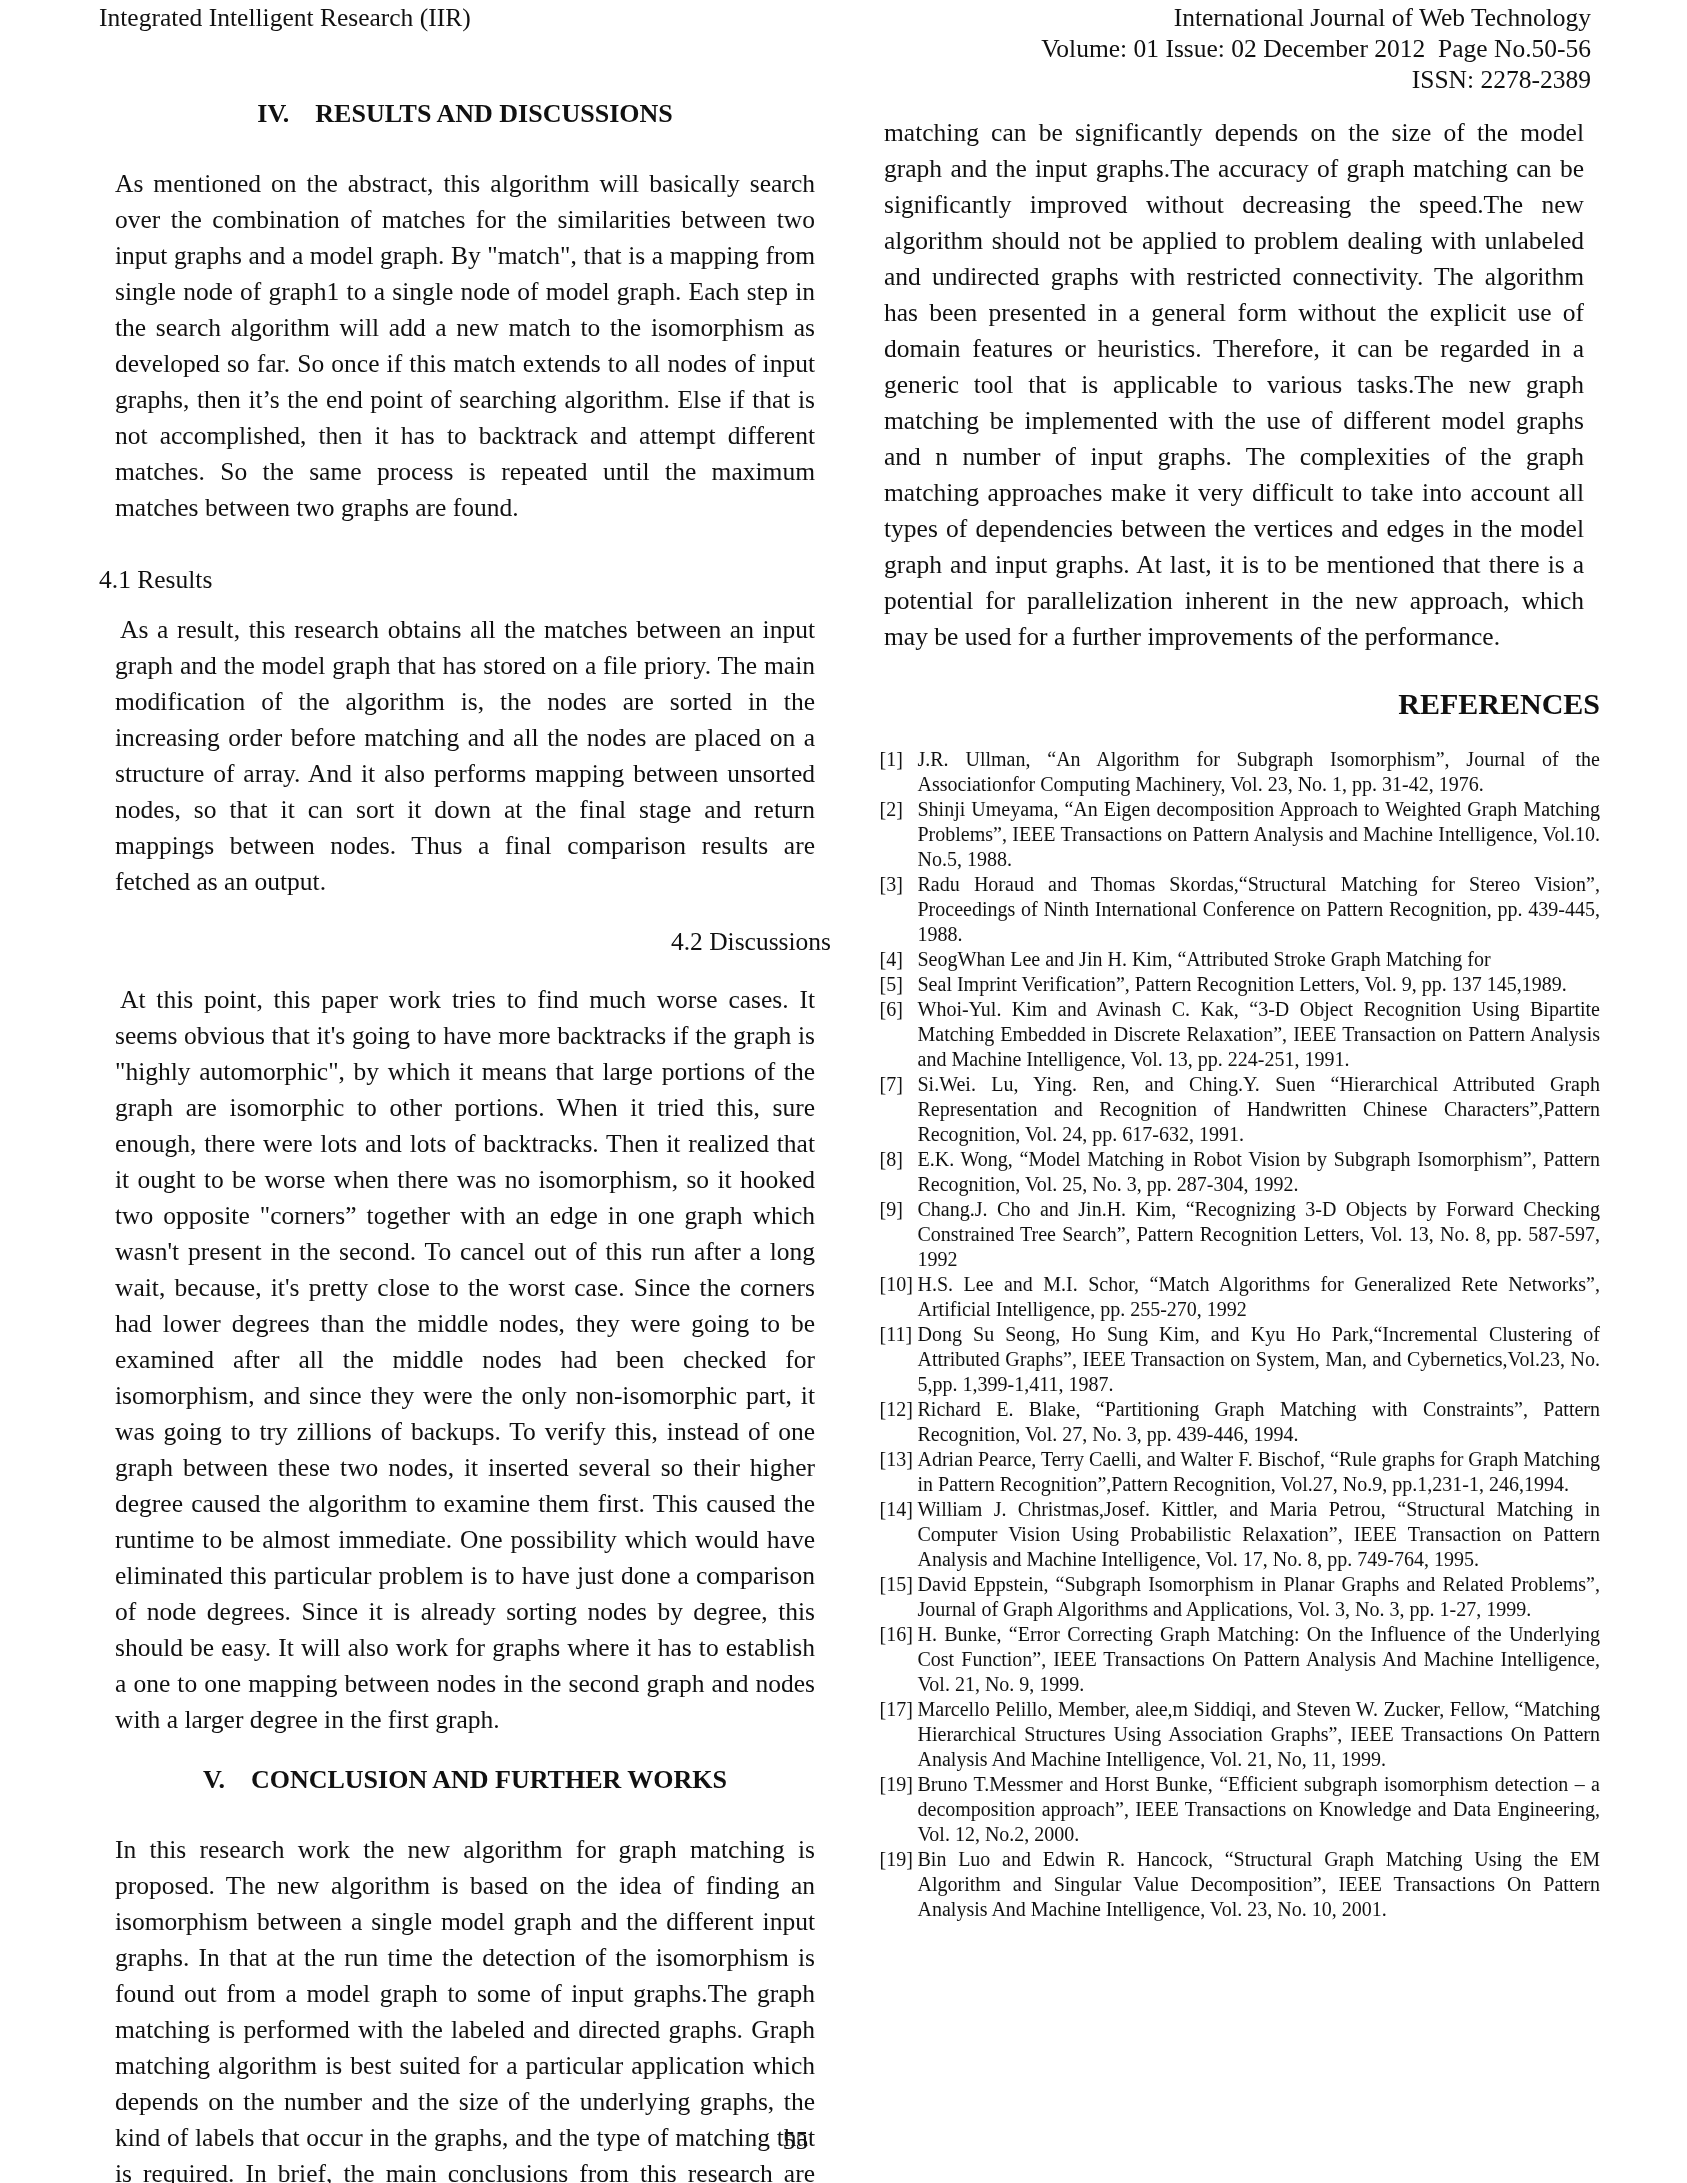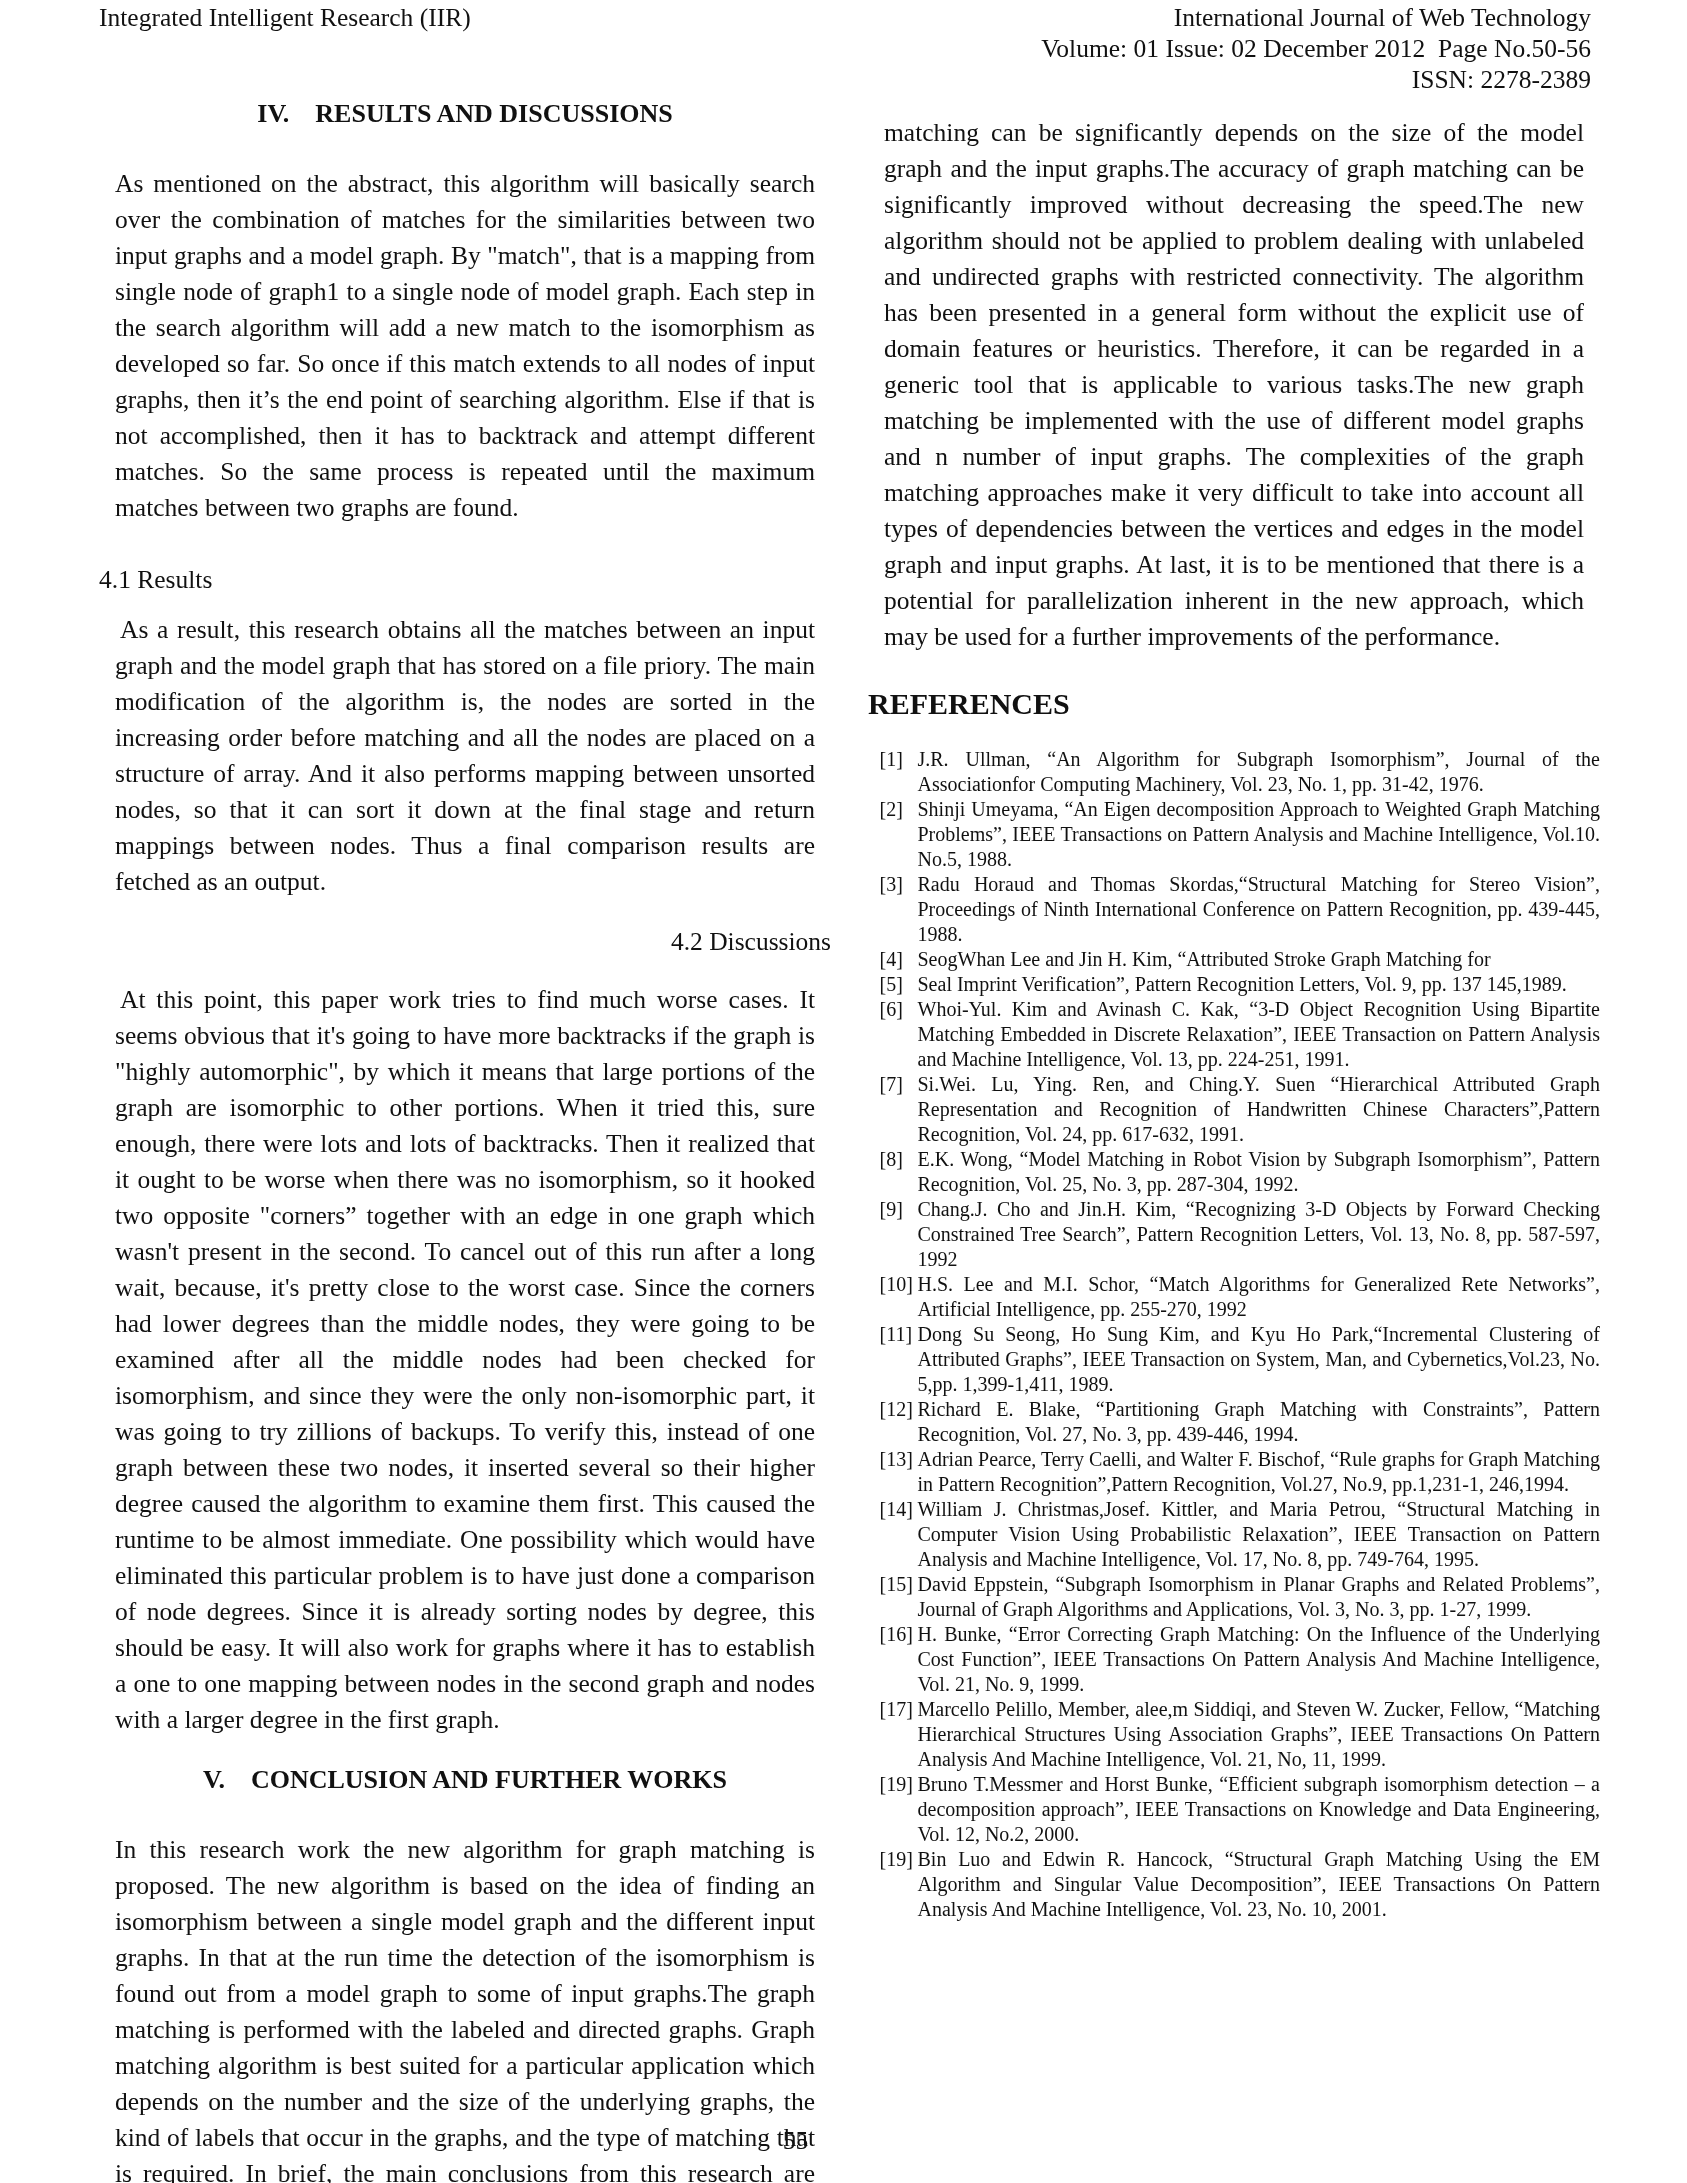--- a/index.html
+++ b/index.html
@@ -6,21 +6,21 @@
   body { width: 1687px; height: 2183px; position: relative; overflow: hidden;
          font-family: "Liberation Serif", "DejaVu Serif", serif; color: #111; }
   .hdr-left { position: absolute; left: 99px; top: 1.6px; font-size: 25.5px; line-height: 31px; }
   .hdr-right { position: absolute; right: 96px; top: 1.6px; font-size: 25.5px; line-height: 31px; text-align: right; }
   .col { position: absolute; top: 97px; }
   .col-left { left: 99px; width: 732px; }
   .col-right { left: 868px; width: 732px; top: 99px; }
   p.body { margin: 16px; font-size: 25.5px; line-height: 36px; text-align: justify; text-justify: inter-word; }
   h2.sec { margin: 12px; font-size: 26px; font-weight: bold; text-align: center; line-height: 33px; }
   h3.sub { margin: 0; font-size: 25.5px; font-weight: normal; line-height: 32px; }
-  h2.refs { margin: 0; font-size: 30px; font-weight: bold; line-height: 36px; }
+  h2.refs { margin: 0; font-size: 30px; font-weight: bold; line-height: 36px; text-align: right; }
   .refs-list { margin: 0; padding: 0; list-style: none; }
   .ref { display: flex; font-size: 20px; line-height: 25px; text-align: justify; }
   .ref .num { flex: 0 0 38px; padding-left: 11.5px; }
   .ref .txt { flex: 1; text-align: justify; }
   .pagenum { position: absolute; left: 0; width: 1591px; top: 2126px; text-align: center; font-size: 25.5px; }
 </style>
 </head>
 <body>
 
 <div class="hdr-left">Integrated Intelligent Research (IIR)</div>
@@ -80,21 +80,21 @@
       <li class="ref">
         <span class="num">[9]</span>
         <span class="txt">Chang.J. Cho and Jin.H. Kim, “Recognizing 3-D    Objects by Forward Checking Constrained Tree Search”, Pattern Recognition Letters, Vol. 13, No. 8, pp. 587-597, 1992</span>
       </li>
       <li class="ref">
         <span class="num">[10]</span>
         <span class="txt">H.S. Lee and M.I. Schor, “Match Algorithms for Generalized Rete Networks”, Artificial Intelligence, pp. 255-270, 1992</span>
       </li>
       <li class="ref">
         <span class="num">[11]</span>
-        <span class="txt">Dong Su Seong,  Ho Sung  Kim, and  Kyu Ho  Park,“Incremental Clustering of Attributed Graphs”, IEEE Transaction on System, Man, and Cybernetics,Vol.23, No. 5,pp. 1,399-1,411, 1989.</span>
+        <span class="txt">Dong Su Seong,  Ho Sung  Kim, and  Kyu Ho  Park,“Incremental Clustering of Attributed Graphs”, IEEE Transaction on System, Man, and Cybernetics,Vol.23, No. 5,pp. 1,399-1,411, 1987.</span>
       </li>
       <li class="ref">
         <span class="num">[12]</span>
         <span class="txt">Richard E. Blake, “Partitioning Graph Matching with Constraints”, Pattern Recognition, Vol. 27, No. 3, pp. 439-446, 1994.</span>
       </li>
       <li class="ref">
         <span class="num">[13]</span>
         <span class="txt">Adrian Pearce, Terry Caelli, and Walter F. Bischof, “Rule graphs for Graph Matching in Pattern Recognition”,Pattern Recognition, Vol.27, No.9, pp.1,231-1, 246,1994.</span>
       </li>
       <li class="ref">

